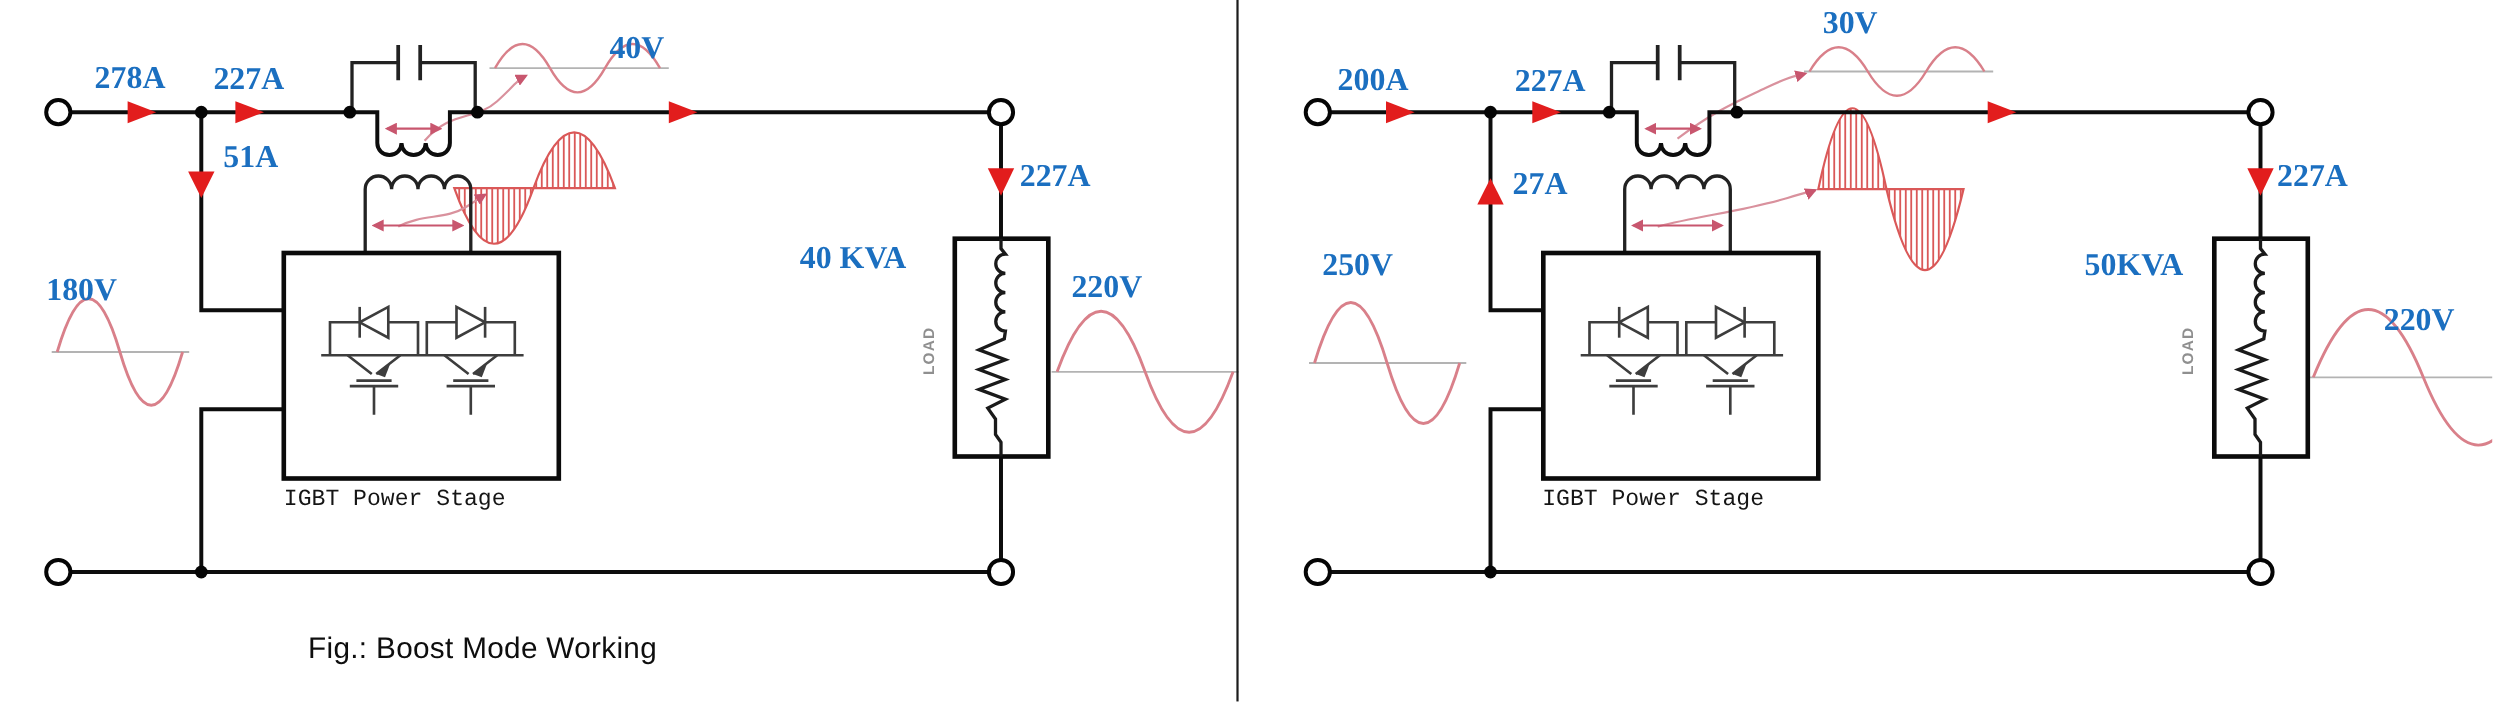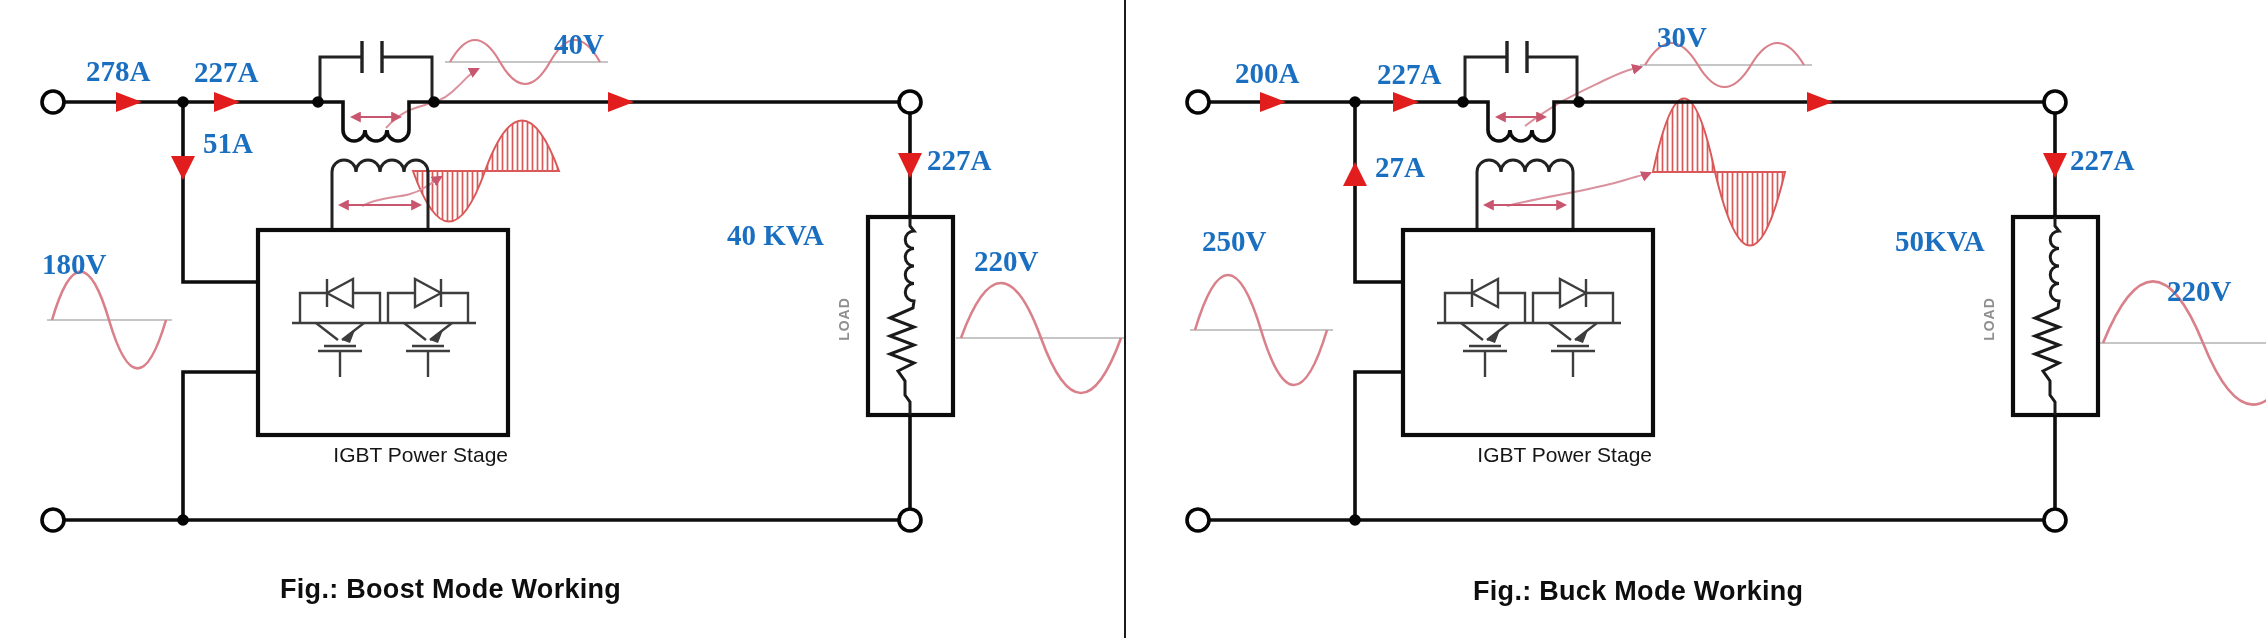--- a/index.html
+++ b/index.html
@@ -3,22 +3,22 @@
 <meta charset="utf-8">
 <style>
   html,body{margin:0;padding:0;background:#ffffff;}
   .stage{position:relative;width:2266px;height:638px;background:#ffffff;overflow:hidden;
          font-family:"Liberation Sans",sans-serif;}
   .panel{position:absolute;top:0;height:638px;}
   .panel svg{position:absolute;left:0;top:0;}
   .divider{position:absolute;top:0;width:2px;height:638px;background:#1c1c1c;}
   .lbl{position:absolute;white-space:nowrap;line-height:1;}
   .b{font-family:"Liberation Serif",serif;font-weight:700;font-size:29px;color:var(--label-blue,#1b6fc0);}
-  .cap{font-weight:700;font-size:27px;color:#0e0e0e;letter-spacing:.3px;}
-  .igbtcap{font-size:21px;color:#151515;width:250px;text-align:right;}
+  .cap{font-weight:400;font-size:27px;color:#0e0e0e;letter-spacing:.3px;}
+  .igbtcap{font-size:21px;color:#151515;width:250px;text-align:left;font-family:Liberation Mono, monospace;}
   .loadtxt{font-size:14px;font-weight:700;color:#8f8f8f;transform:rotate(-90deg);letter-spacing:1px;}
 </style>
 </head>
 <body>
 
 <div class="stage" style="--label-blue: #1b6fc0;">
 
   <div class="panel" id="panel0" style="left:0;width:914px">
     <svg id="svg0" width="1126" height="638" viewBox="0 0 1126 638">
         <defs>
@@ -153,25 +153,24 @@
         <circle cx="53" cy="102" r="11" fill="#ffffff" stroke="#050505" stroke-width="3.6"></circle>
         <circle cx="910" cy="102" r="11" fill="#ffffff" stroke="#050505" stroke-width="3.6"></circle>
         <circle cx="53" cy="520" r="11" fill="#ffffff" stroke="#050505" stroke-width="3.6"></circle>
         <circle cx="910" cy="520" r="11" fill="#ffffff" stroke="#050505" stroke-width="3.6"></circle>
         <path d="M115,92 L115,112 L141,102 Z" fill="#e21d1d"></path>
         <path d="M248,92 L248,112 L274,102 Z" fill="#e21d1d"></path>
         <path d="M662,92 L662,112 L688,102 Z" fill="#e21d1d"></path>
         <path d="M198,186 L222,186 L210,162 Z" fill="#e21d1d"></path>
         <path d="M898,153 L922,153 L910,178 Z" fill="#e21d1d"></path>
       </svg>
-    <div class="lbl b" style="left:90px;top:59px">200A</div>
+    <div class="lbl b" style="left:71px;top:59px">200A</div>
     <div class="lbl b" style="left:232px;top:60px">227A</div>
-    <div class="lbl b" style="left:512px;top:23px">30V</div>
+    <div class="lbl b" style="left:512px;top:7px">30V</div>
     <div class="lbl b" style="left:230px;top:153px">27A</div>
     <div class="lbl b" style="left:57px;top:227px">250V</div>
     <div class="lbl b" style="left:750px;top:227px">50KVA</div>
     <div class="lbl b" style="left:925px;top:146px">227A</div>
     <div class="lbl b" style="left:1022px;top:277px">220V</div>
     <div class="lbl igbtcap" style="left:257px;top:444px">IGBT Power Stage</div>
     <div class="lbl loadtxt" style="left:822px;top:312px">LOAD</div>
-    <div class="lbl cap" style="left:328px;top:578px">Fig.: Buck Mode Working</div>
   </div>
 </div>
 
 </body></html>

